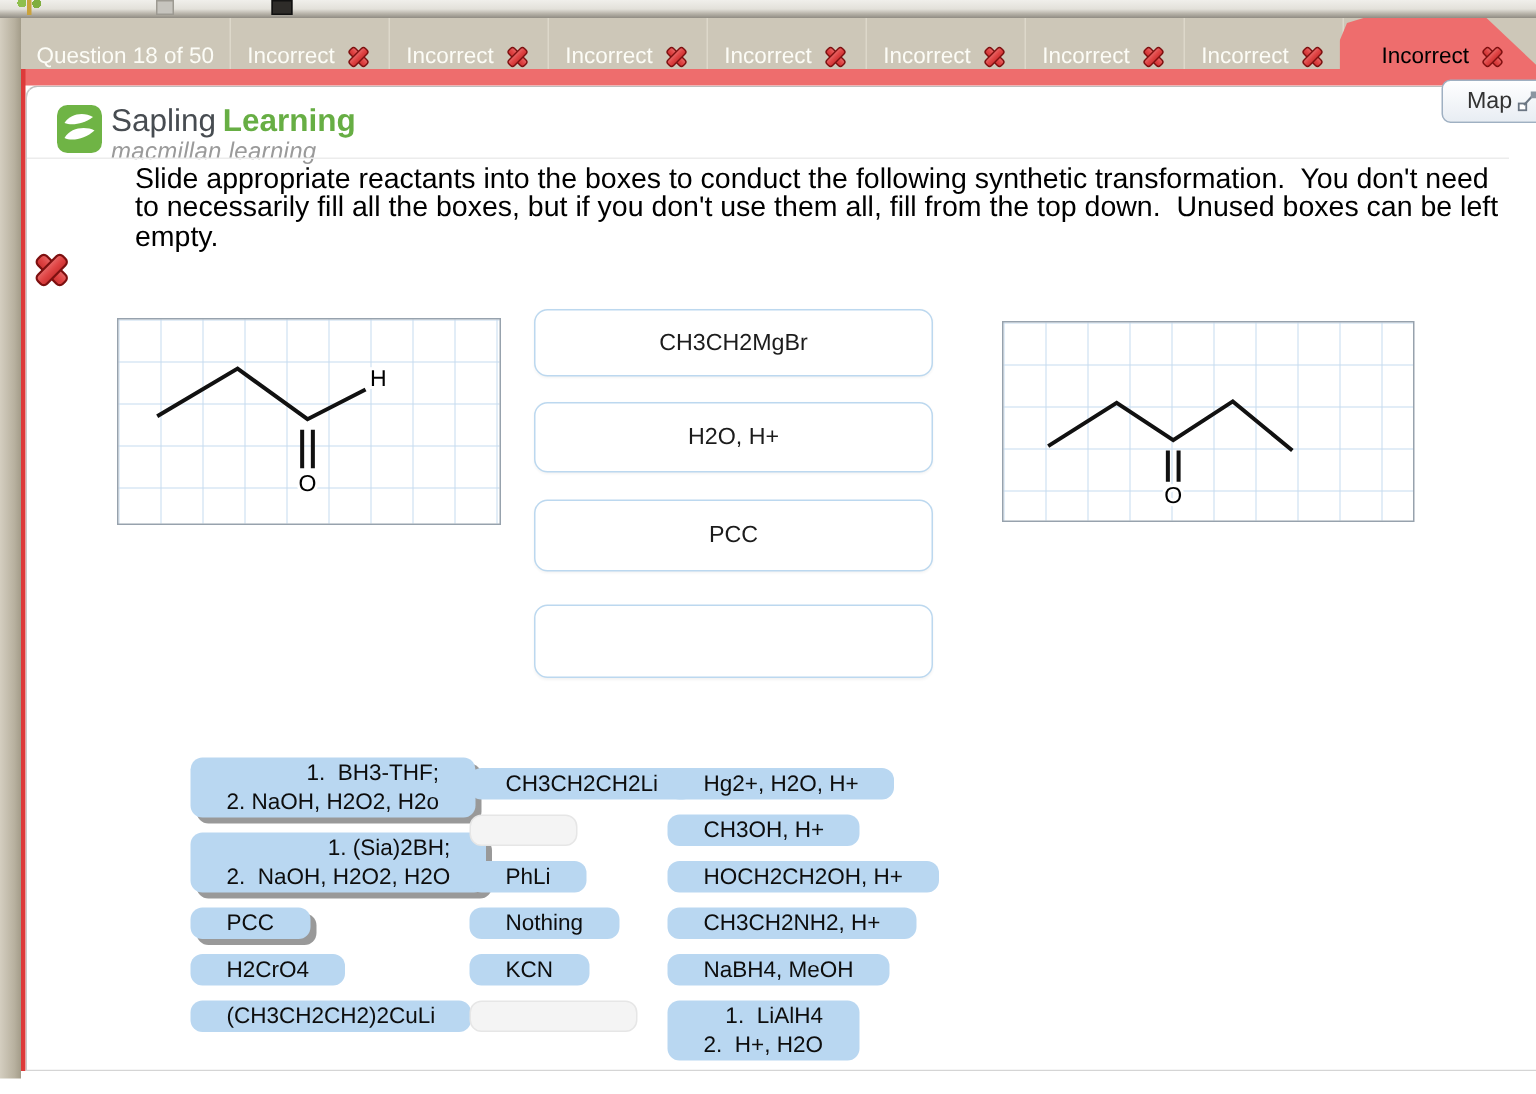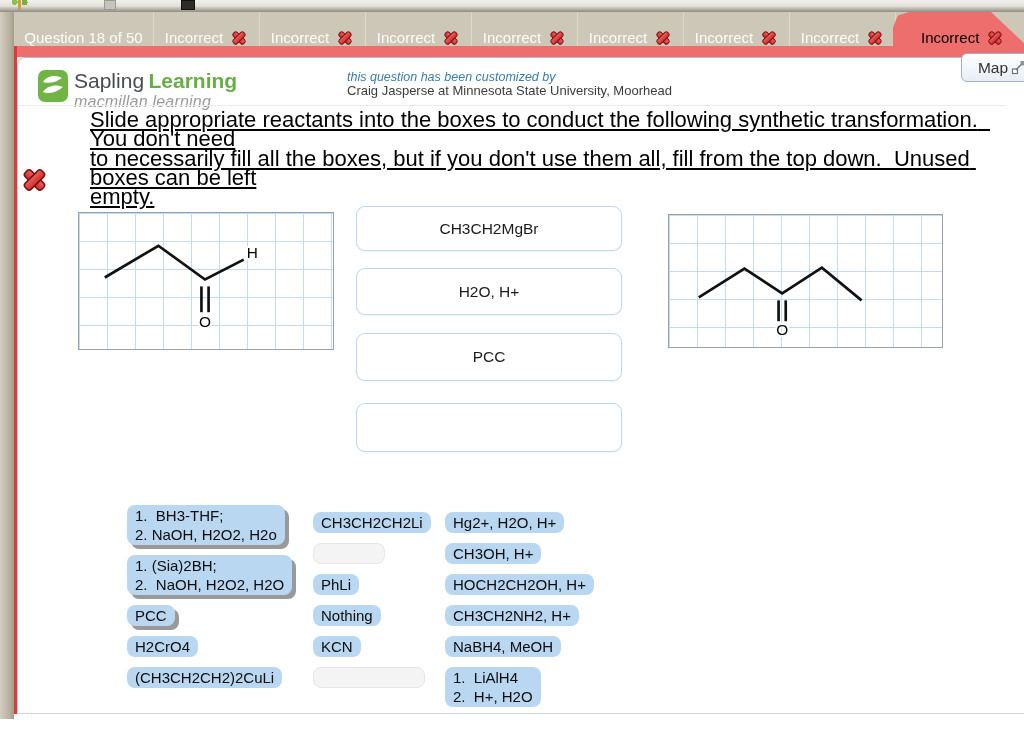--- a/index.html
+++ b/index.html
@@ -51,22 +51,22 @@
   .brand { position:absolute; left:74px; top:70px; line-height:1; }
   .brand .b1 { font-size:21px; font-weight:normal; color:#474c51; }
   .brand .b2 { font-size:21px; font-weight:bold; color:#67ae44; }
   .brand-sub { font-size:16px; color:#9a9a9a; margin-top:3px; letter-spacing:.2px;font-style:italic; }
   .note { position:absolute; left:347px; top:70px; line-height:1.15; }
   .note1 { font-size:12.5px; font-style:italic; color:#3a7ca9; }
   .note2 { font-size:13px; color:#3c3c3c; }
   .hdr-divider { position:absolute; left:18px; top:105px; width:988px; height:1px; background:#ececec; }
 
   
-  .qtext { position:absolute; left:90px; top:110px; width:925px; font-size:22px;
-    line-height:19.3px; color:#000;text-decoration:underline; }
+  .qtext { position:absolute; left:90px; top:110px; width:925px; font-size:19px;
+    line-height:19.3px; color:#000; }
   .qline { white-space:pre-wrap; }
   .status-x { position:absolute; left:21px; top:167px; width:27px; height:26px; }
 
   
   .gridbox { position:absolute; background:#fff; border:1px solid #97a2ad;
     background-image:linear-gradient(to right,#c5daee 1px,transparent 1px),
                      linear-gradient(to bottom,#c5daee 1px,transparent 1px);
     background-size:28px 28px; }
   .gb-left  { left:78px;  top:212px; width:256px; height:138px; }
   .gb-right { left:668px; top:214px; width:275px; height:134px; }
@@ -84,22 +84,22 @@
   .answer-slot:nth-child(4){ height:49px; }
 
   
   .bank { position:absolute; left:127px; top:505px; width:640px; height:215px; }
   .bank-col { position:absolute; display:flex; flex-direction:column; align-items:flex-start; gap:10px; }
   .bank-col-1 { left:0;    top:0; align-items:flex-start; }
   .bank-col-2 { left:186px; top:7px; }
   .bank-col-3 { left:318px; top:7px; }
   .bank-col-4 { left:483px; top:7px; }
   .chip { border-radius:8px; font-size:15px; line-height:19px; }
-  .reagent-chip { background:#b9d7f1; color:#0d0d0d; padding:1px 8px;
-    white-space:pre-wrap; text-align:left; cursor:grab; }
+  .reagent-chip { background:#b9d7f1; color:#0d0d0d; padding:1px 24px;
+    white-space:pre-wrap; text-align:right; cursor:grab; }
   .reagent-chip.raised { box-shadow:4px 4px 0 #999; }
   .empty-chip { background:#f4f4f4; border:1px solid #e6e6e6; height:21px; }
 </style>
 </head>
 <body>
 
 <div class="stage">
 
   <svg width="0" height="0" style="position:absolute" aria-hidden="true">
     <defs>
@@ -193,24 +193,20 @@
   <svg class="logo-mark" width="30" height="32" viewBox="0 0 30 32">
     <rect x="0" y="0" width="30" height="32" rx="7" fill="#6fb445"></rect>
     <path d="M5 12 C9 5.5, 18 4.5, 24 8 C18 12.5, 10 14, 5 12 Z" fill="#ffffff"></path>
     <path d="M5 22 C9 15, 19 14, 25 17 C19 22.5, 10 24.5, 5 22 Z" fill="#ffffff"></path>
   </svg>
   <div class="brand">
     <span class="b1">Sapling</span>
     <span class="b2">Learning</span>
     <div class="brand-sub">macmillan learning</div>
   </div>
-  <div class="note">
-    <div class="note1">this question has been customized by</div>
-    <div class="note2">Craig Jasperse at Minnesota State University, Moorhead</div>
-  </div>
   <div class="hdr-divider"></div>
 
   <div class="qtext">
       <div class="qline">Slide appropriate reactants into the boxes to conduct the following synthetic transformation.  You don't need</div>
       <div class="qline">to necessarily fill all the boxes, but if you don't use them all, fill from the top down.  Unused boxes can be left</div>
       <div class="qline">empty.</div>
     </div>
 
   <svg class="status-x" viewBox="-11.5 -11 23 22">
     <use href="#x-glyph"></use>

